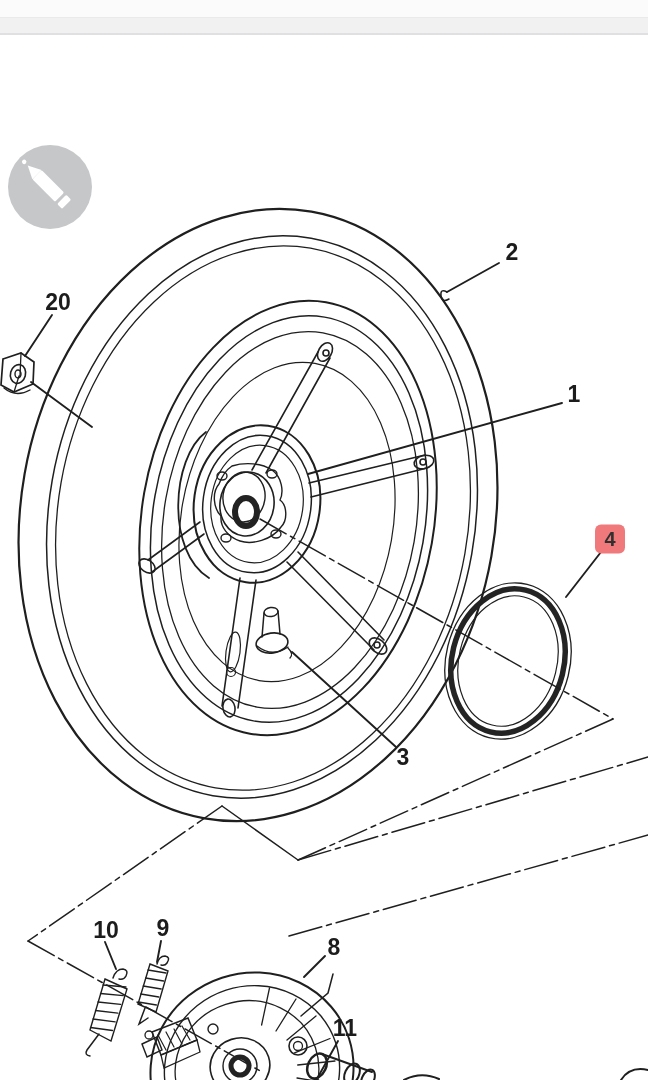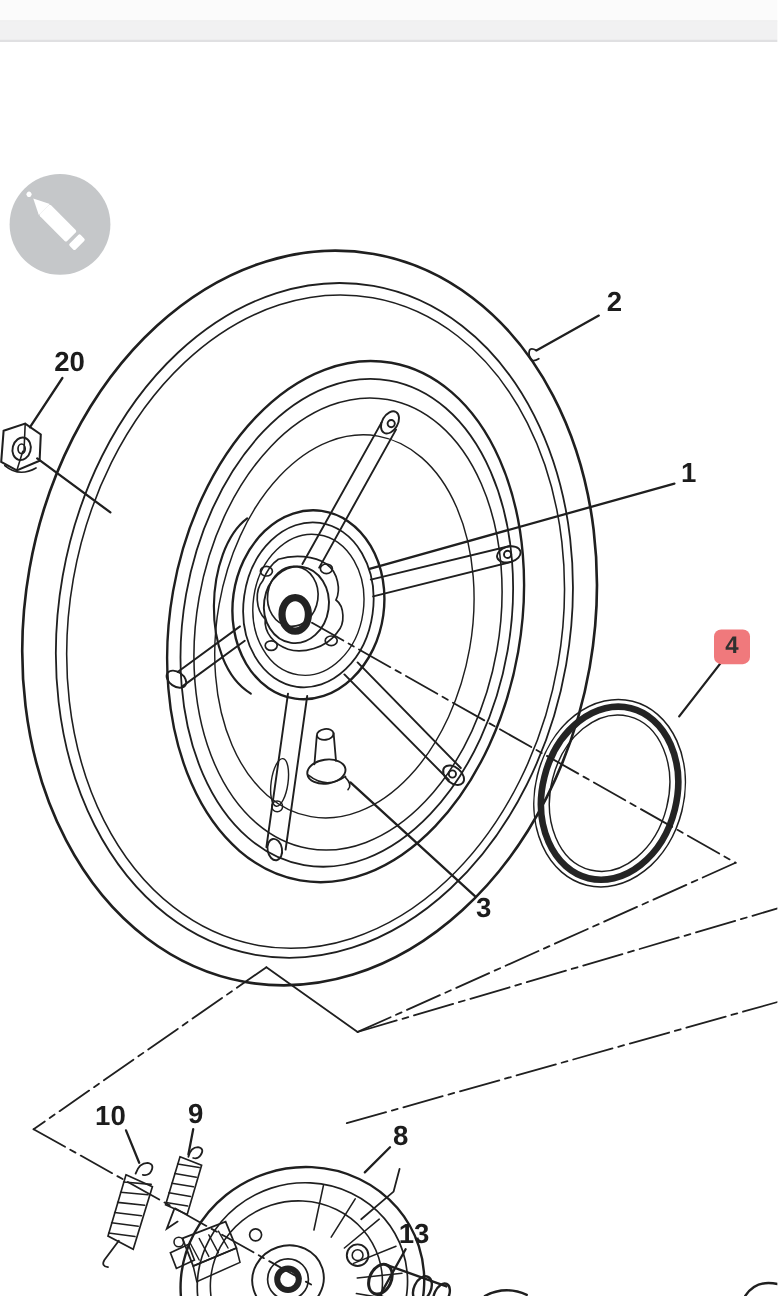--- a/index.html
+++ b/index.html
@@ -187,14 +187,14 @@
   </svg>
 </button>
 
 <div class="callout" style="left:58px;top:302px">20</div>
 <div class="callout" style="left:512px;top:252px">2</div>
 <div class="callout" style="left:574px;top:394px">1</div>
 <div class="badge" style="left: 610px; top: 539px; background-color: rgb(240, 121, 124);">4</div>
 <div class="callout" style="left:403px;top:757px">3</div>
 <div class="callout" style="left:334px;top:947px">8</div>
 <div class="callout" style="left:163px;top:928px">9</div>
-<div class="callout" style="left:92px;top:930px">10</div>
-<div class="callout" style="left:345px;top:1028px">13</div>
+<div class="callout" style="left:106px;top:930px">10</div>
+<div class="callout" style="left:345px;top:1028px">11</div>
 
 </body></html>

